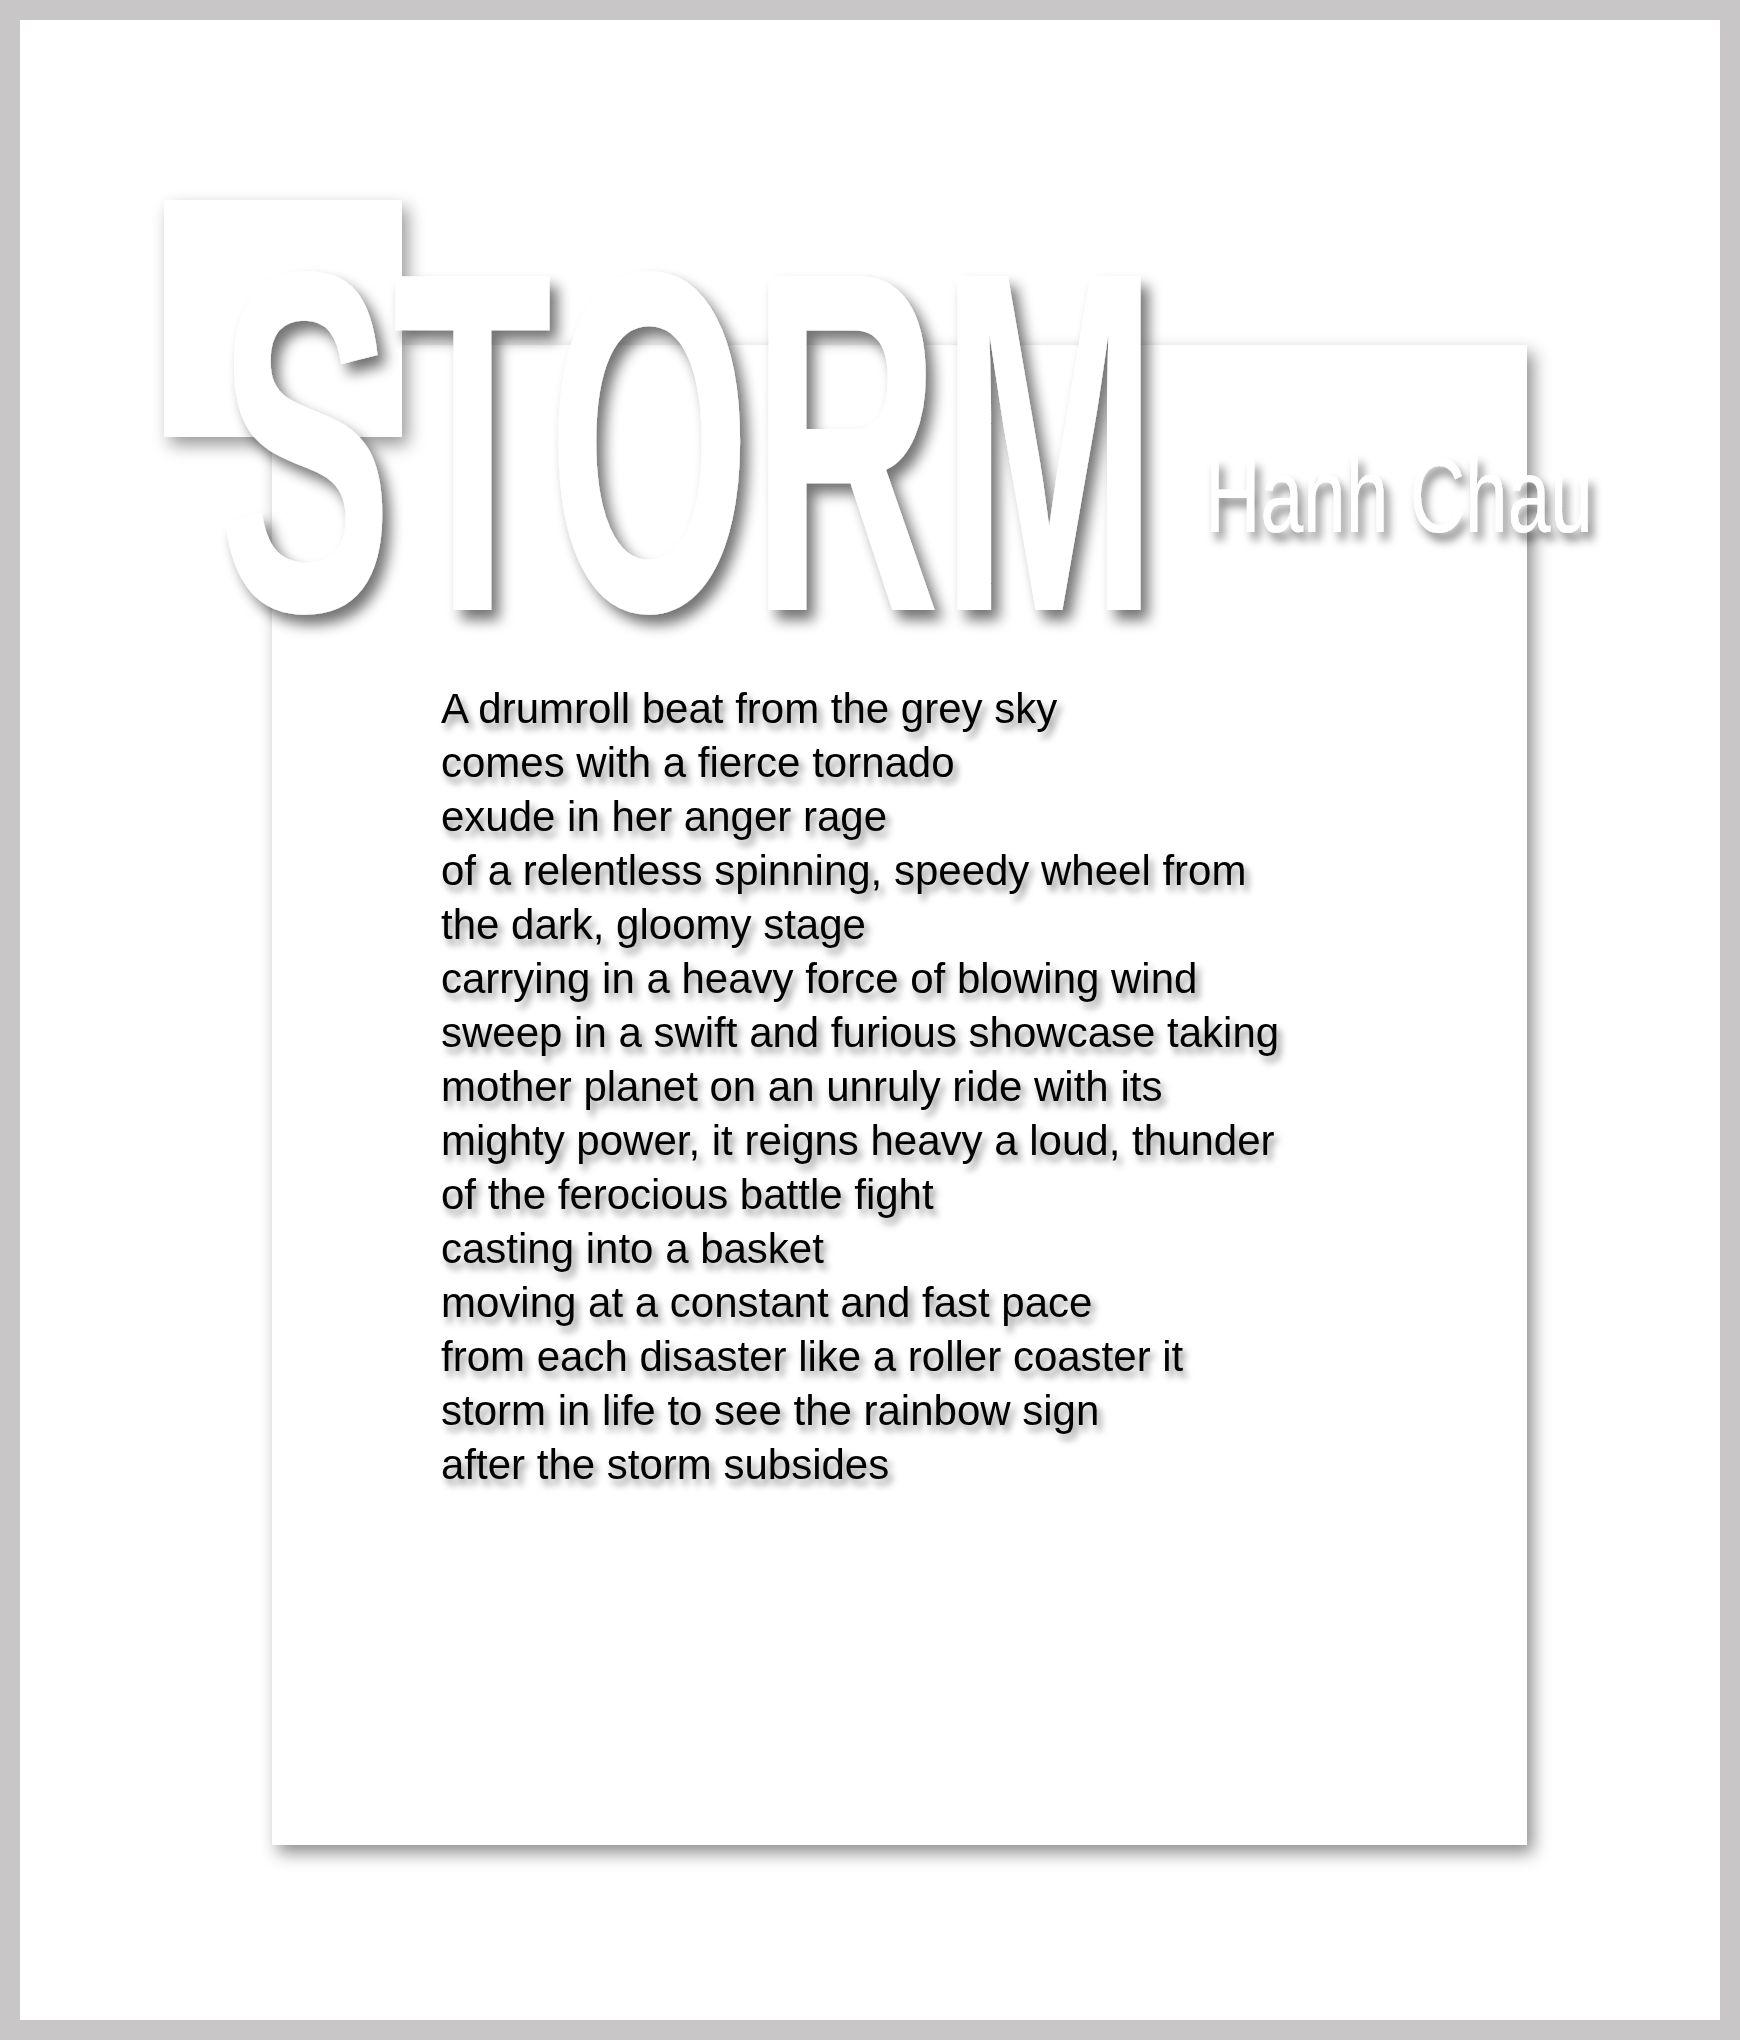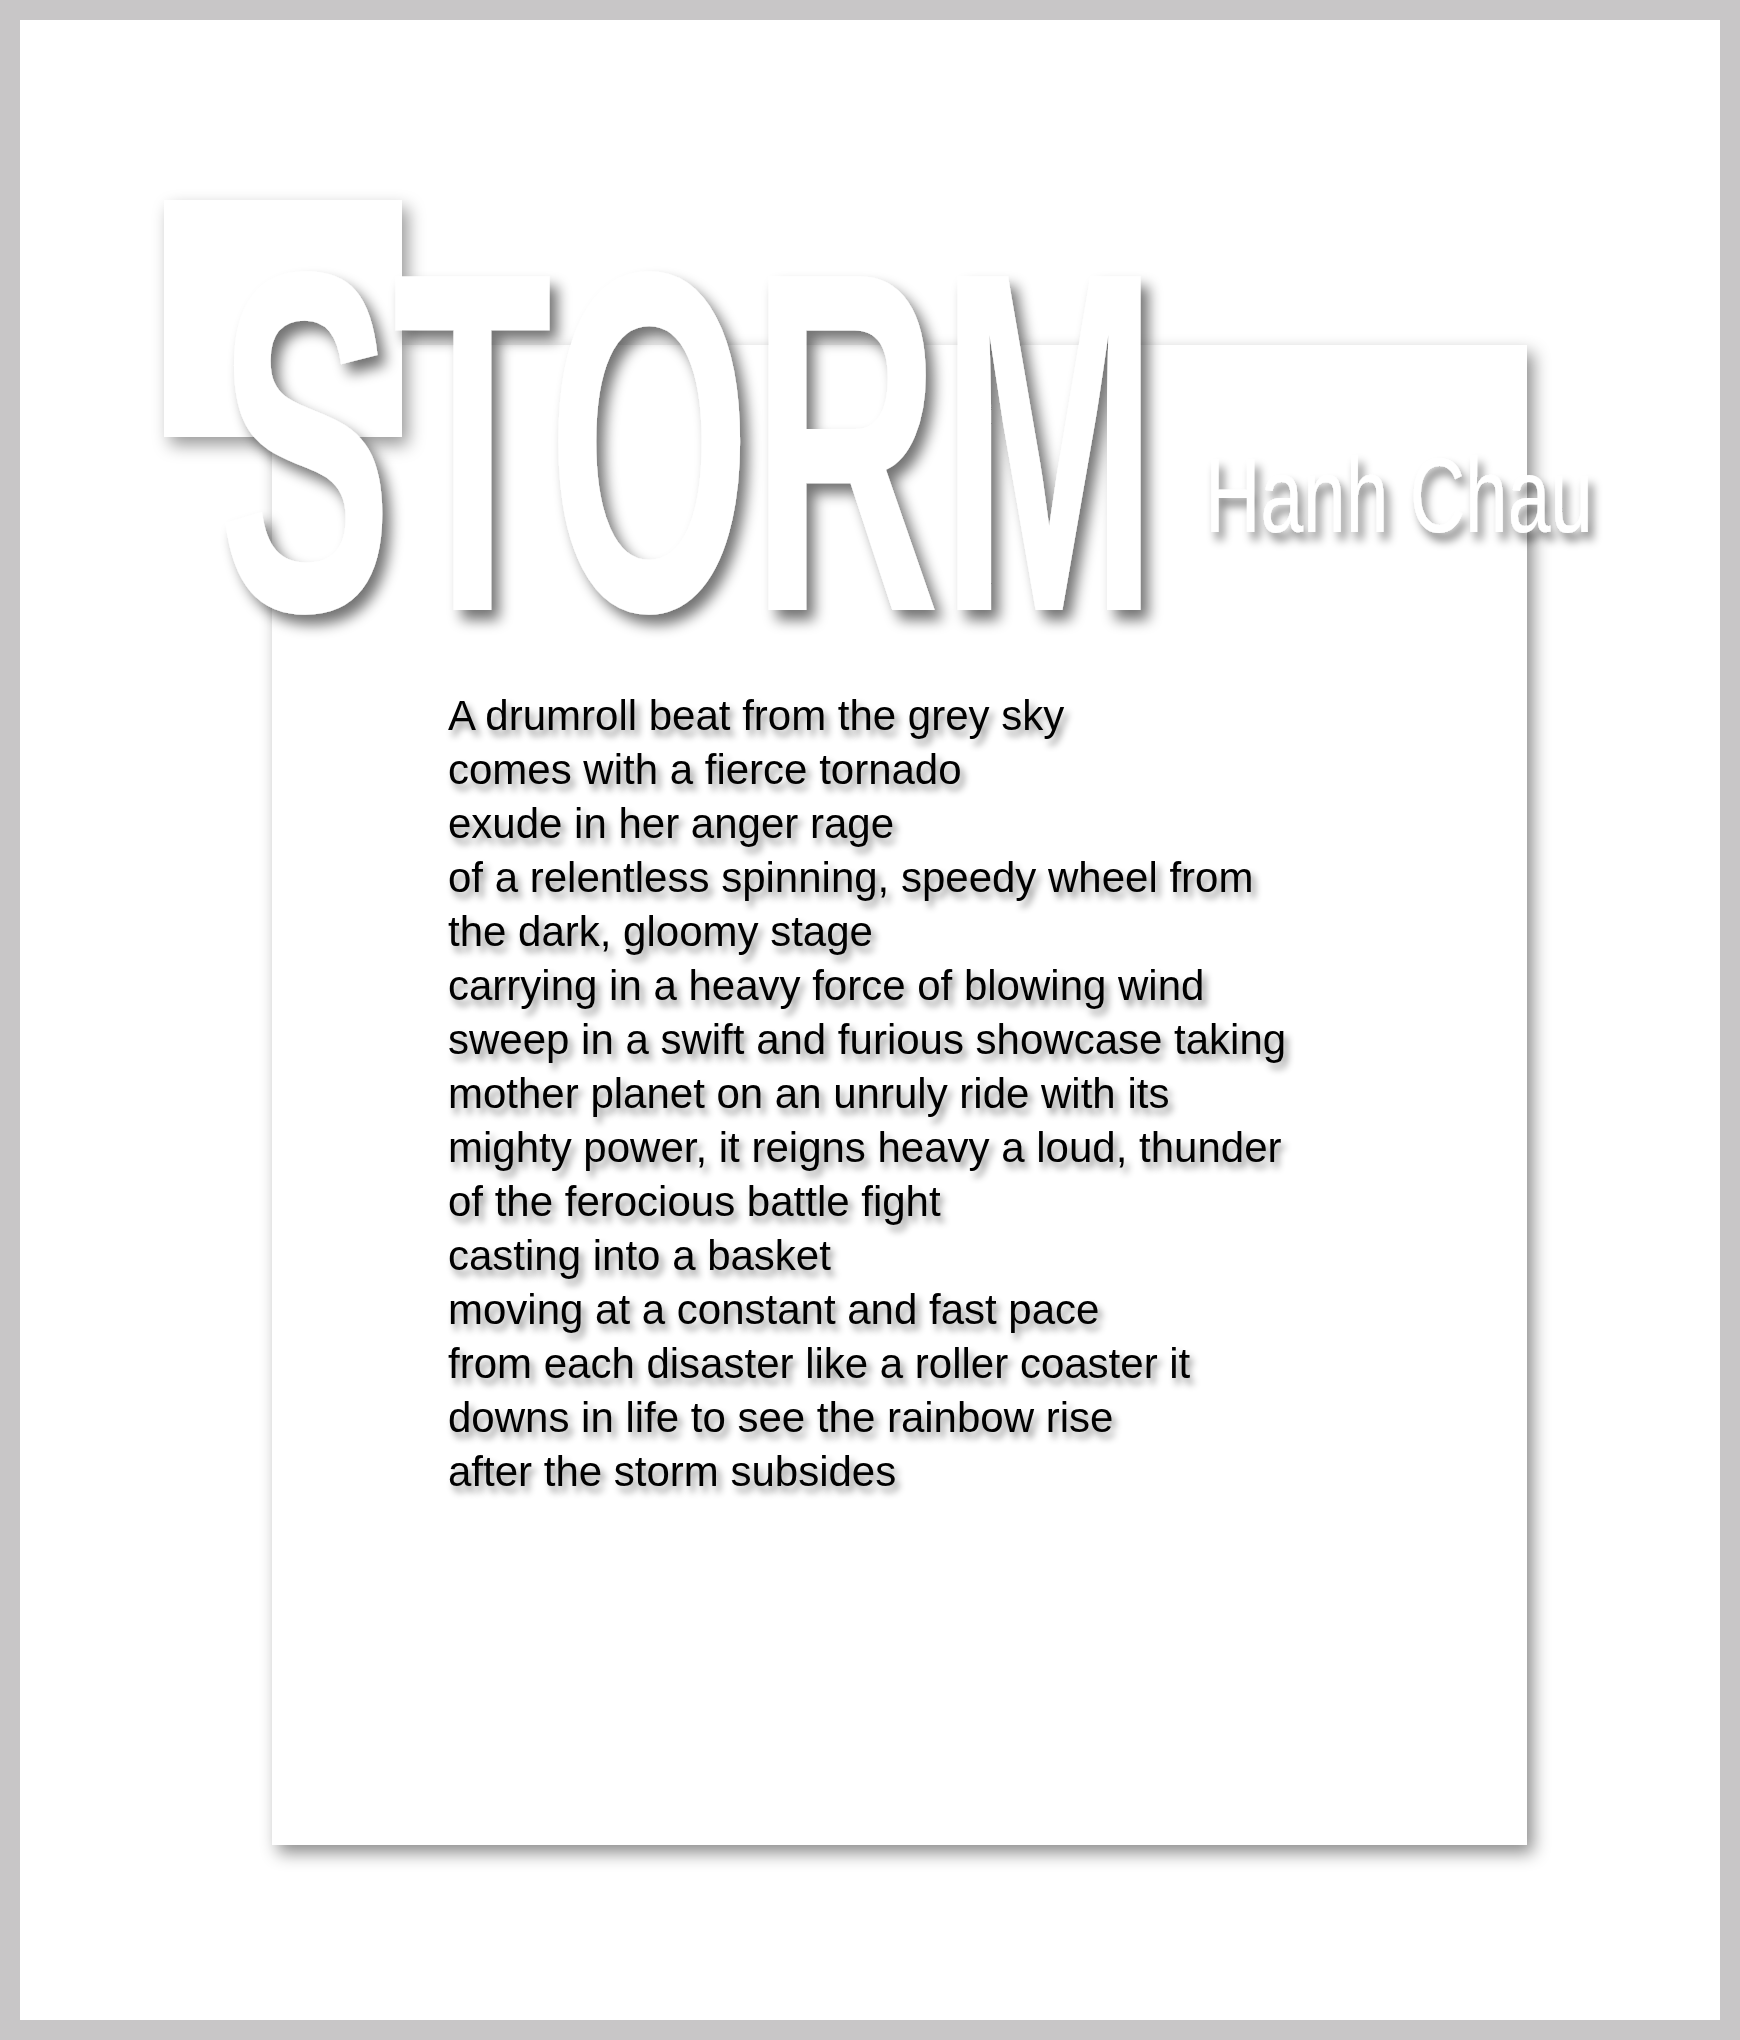--- a/index.html
+++ b/index.html
@@ -38,21 +38,21 @@
       fill: #ffffff;
     }
     .author-text {
       font-family: "Liberation Sans", sans-serif;
       font-weight: normal;
       font-size: 106px;
       fill: #ffffff;
     }
     .poem {
       position: absolute; left: 441px; top: 682px;
-      margin: 7px; padding: 0;
+      margin: 0; padding: 0;
       font-family: "Liberation Sans", sans-serif;
       font-size: 42px;
       line-height: 54px;
       color: #000000;
       text-shadow: 4px 6px 7px rgba(0,0,0,0.45);
       white-space: nowrap;
     }
     .poem-line { display: block; height: 54px; }
   </style>
 </head>
@@ -100,15 +100,15 @@
   <span class="poem-line">of a relentless spinning, speedy wheel from</span>
   <span class="poem-line">the dark, gloomy stage</span>
   <span class="poem-line">carrying in a heavy force of blowing wind</span>
   <span class="poem-line">sweep in a swift and furious showcase taking</span>
   <span class="poem-line">mother planet on an unruly ride with its</span>
   <span class="poem-line">mighty power, it reigns heavy a loud, thunder</span>
   <span class="poem-line">of the ferocious battle fight</span>
   <span class="poem-line">casting into a basket</span>
   <span class="poem-line">moving at a constant and fast pace</span>
   <span class="poem-line">from each disaster like a roller coaster it</span>
-  <span class="poem-line">downs in life to see the rainbow rise</span>
+  <span class="poem-line">storm in life to see the rainbow sign</span>
   <span class="poem-line">after the storm subsides</span>
 </div>
 
 </body></html>

